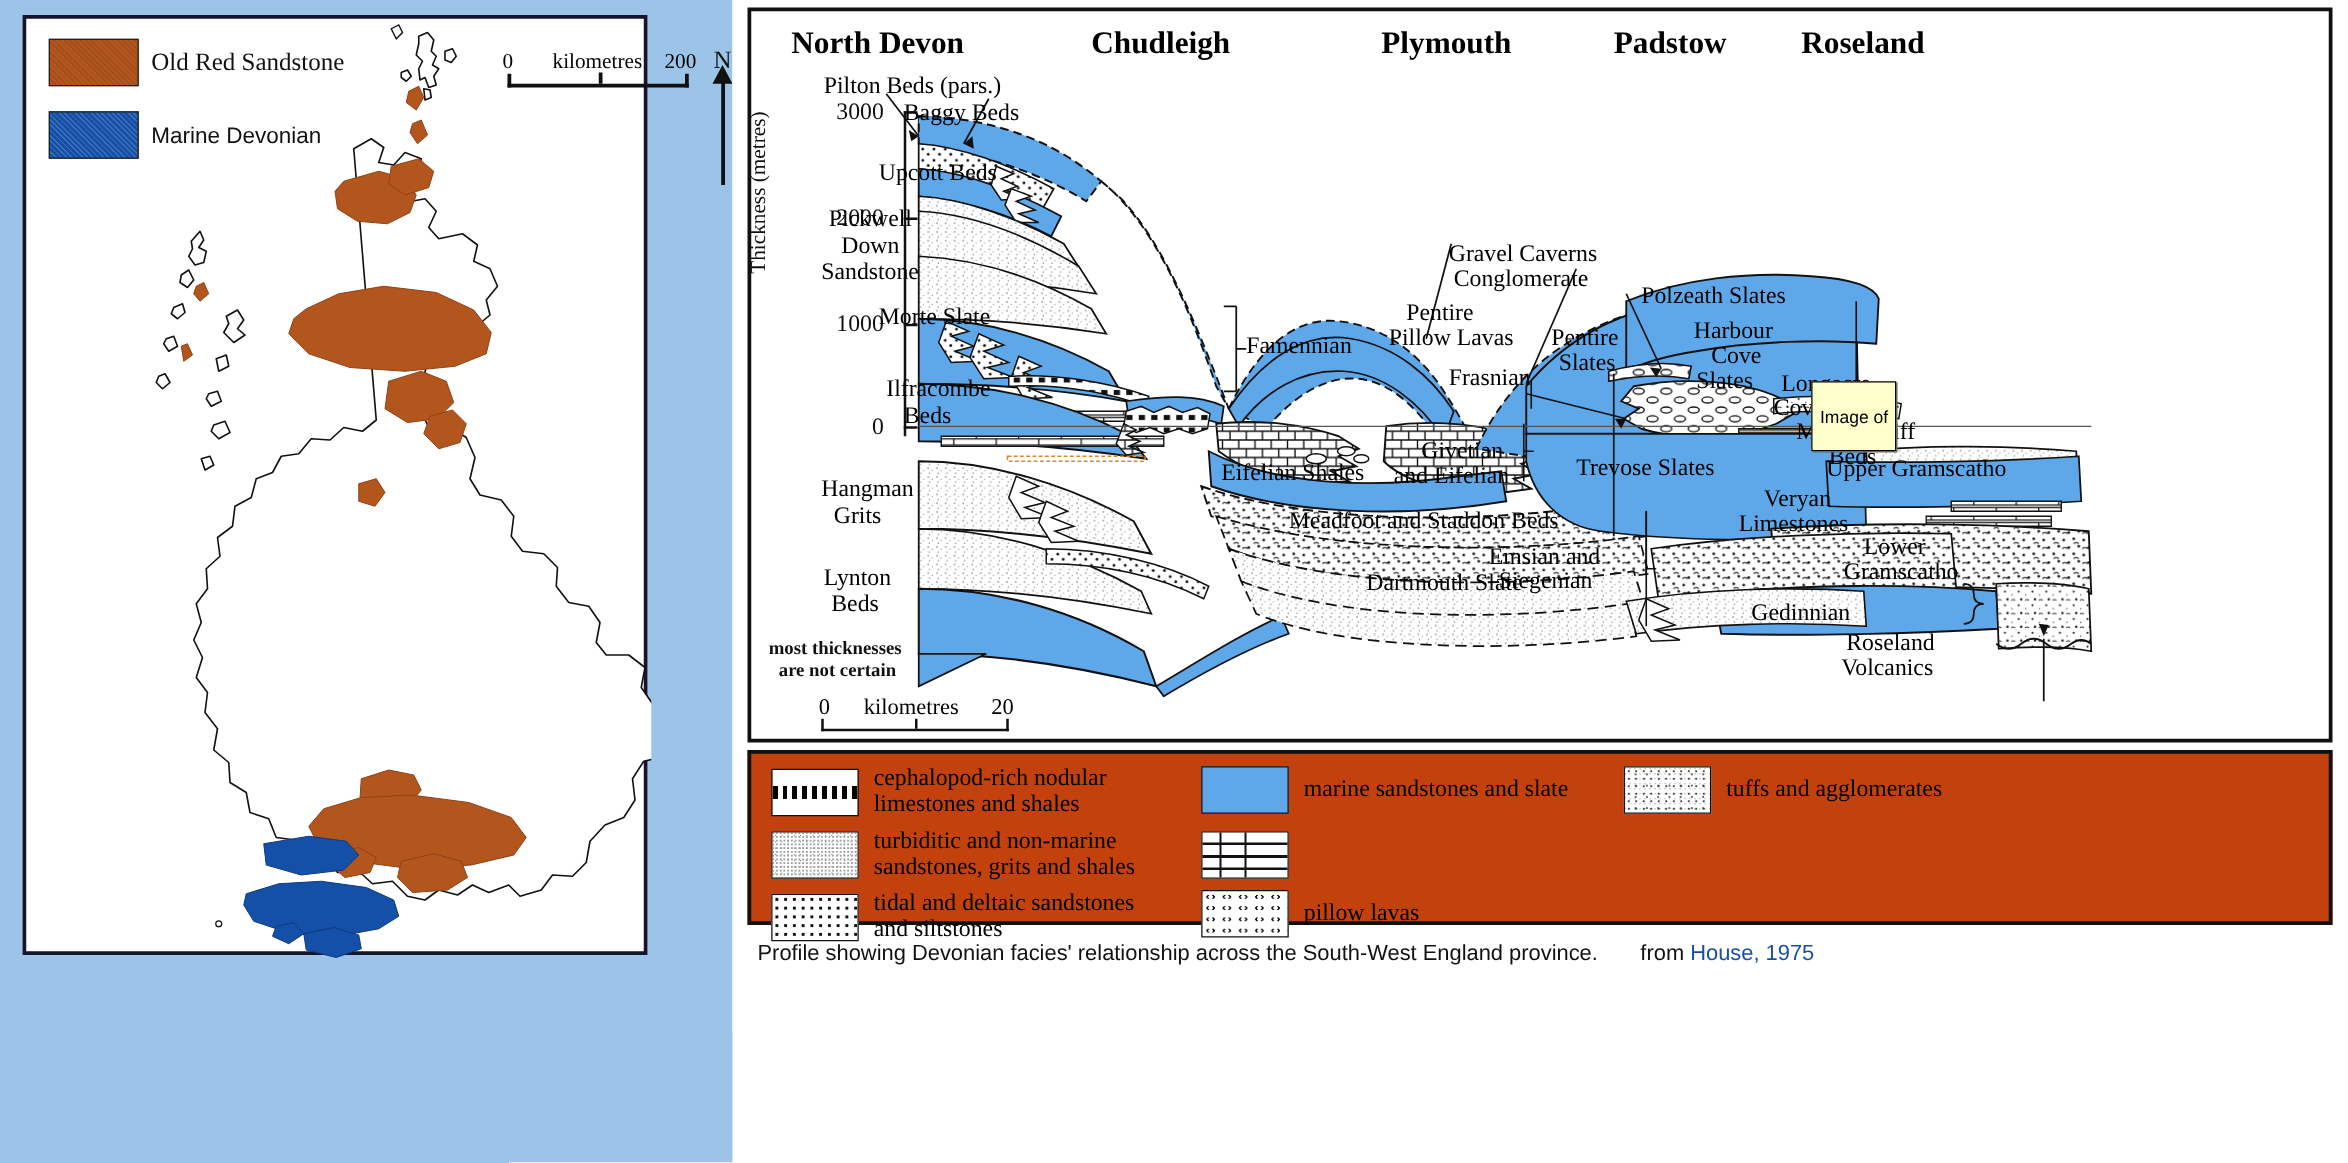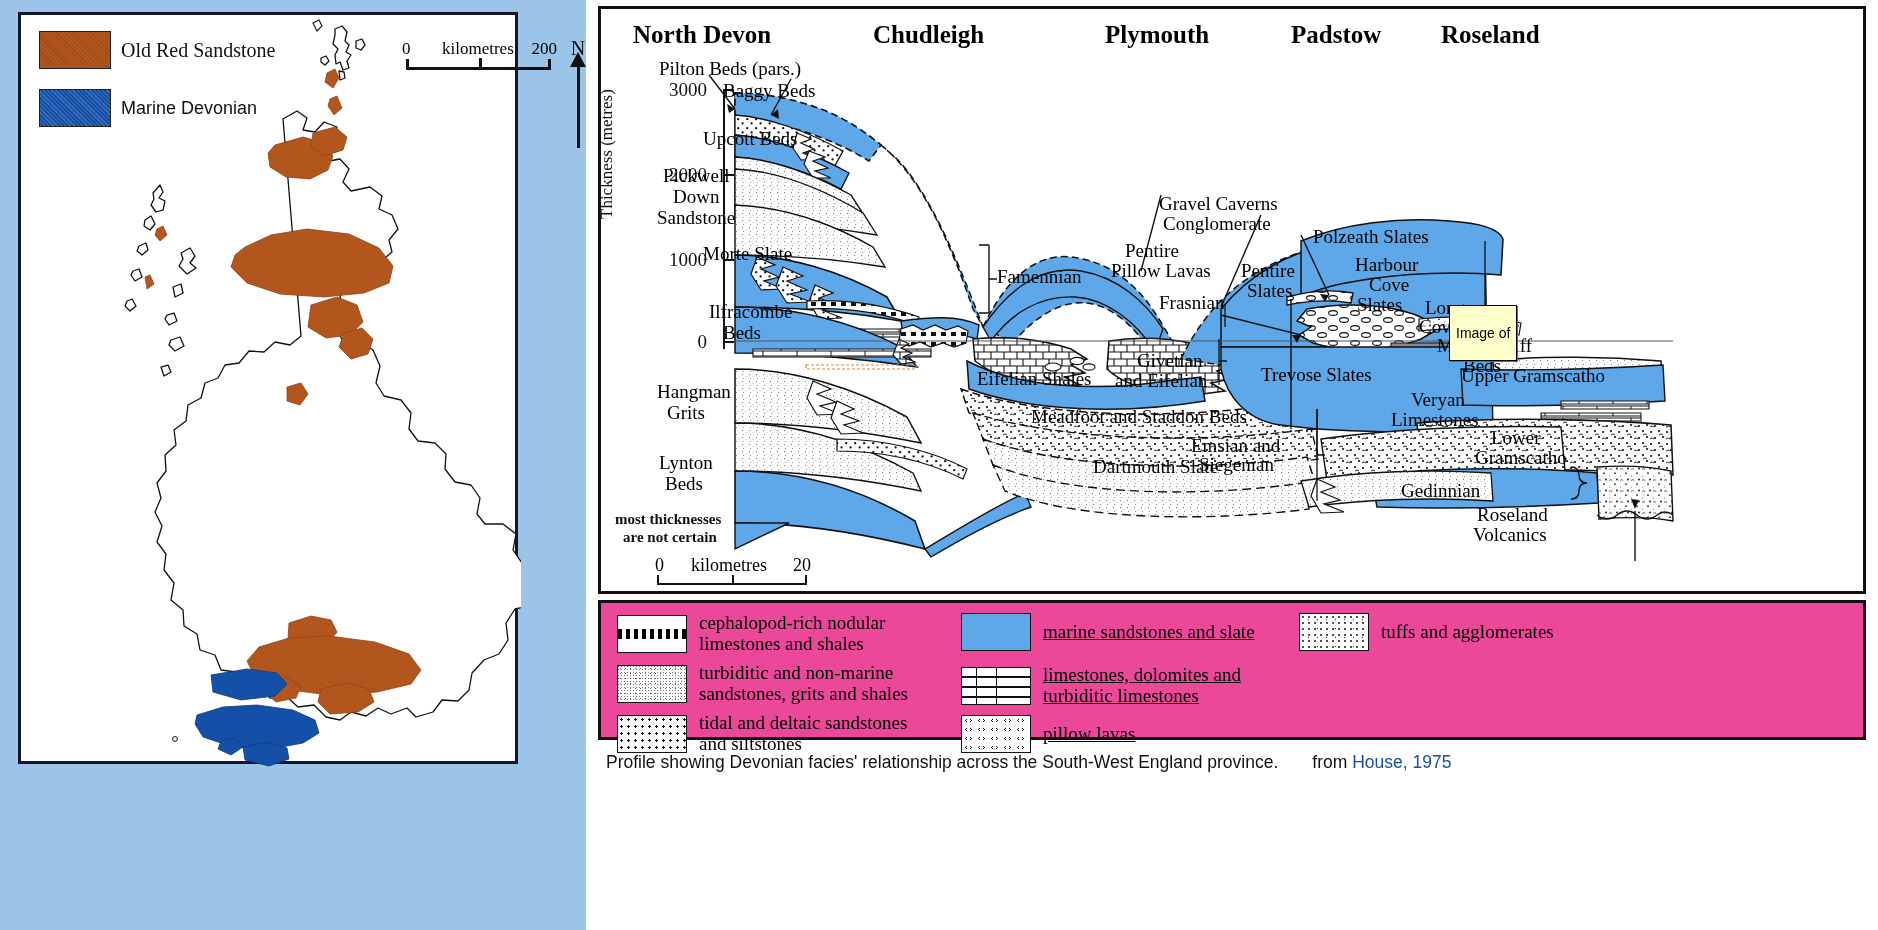--- a/index.html
+++ b/index.html
@@ -89,21 +89,21 @@
   
   #tooltip {
     position: absolute; font-family: "Liberation Sans", sans-serif; font-size: 14px;
     background: #ffffcc; border: 1px solid #000; padding: 19px 6px; color: #000;
     box-shadow: 1px 1px 0 #666; z-index: 50;
   }
 
   
   #key-box {
     position: absolute; left: 12px; top: 600px; width: 1268px; height: 140px;
-    border: 3px solid #111; background: #ec4899;
+    border: 3px solid #111; background: #c2410c;
   }
   .key-col { position: absolute; top: 10px; }
   .key-row { display: flex; align-items: center; margin-bottom: 9px; }
   .key-sw { width: 70px; height: 38px; border: 1px solid #111; flex: 0 0 auto; background: #fff; }
   .key-txt { margin-left: 12px; font-size: 19px; line-height: 1.08; color: #000; }
 
   .pat-cephalopod {
     background:
       linear-gradient(#fff 0 36%, transparent 36% 64%, #fff 64% 100%),
       repeating-linear-gradient(90deg, #000 0 4px, #fff 4px 8px);
@@ -580,31 +580,27 @@
         </div>
         <div class="key-row">
           <div class="key-sw pat-tidal"></div>
           <div class="key-txt">
             <div>tidal and deltaic sandstones</div>
             <div>and siltstones</div>
           </div>
         </div>
       </div>
 
-      <div class="key-col" style="left:360px; width:400px;text-decoration:underline;">
+      <div class="key-col" style="left:360px; width:400px;">
         <div class="key-row" style="margin-bottom:14px;">
           <div class="key-sw pat-marine"></div>
           <div class="key-txt">marine sandstones and slate</div>
         </div>
         <div class="key-row">
           <div class="key-sw pat-limestone"></div>
-          <div class="key-txt">
-            <div>limestones, dolomites and</div>
-            <div>turbiditic limestones</div>
-          </div>
         </div>
         <div class="key-row">
           <div class="key-sw pat-pillow"></div>
           <div class="key-txt">pillow lavas</div>
         </div>
       </div>
 
       <div class="key-col" style="left:698px; width:400px;">
         <div class="key-row" style="margin-bottom:14px;">
           <div class="key-sw pat-tuffs"></div>

